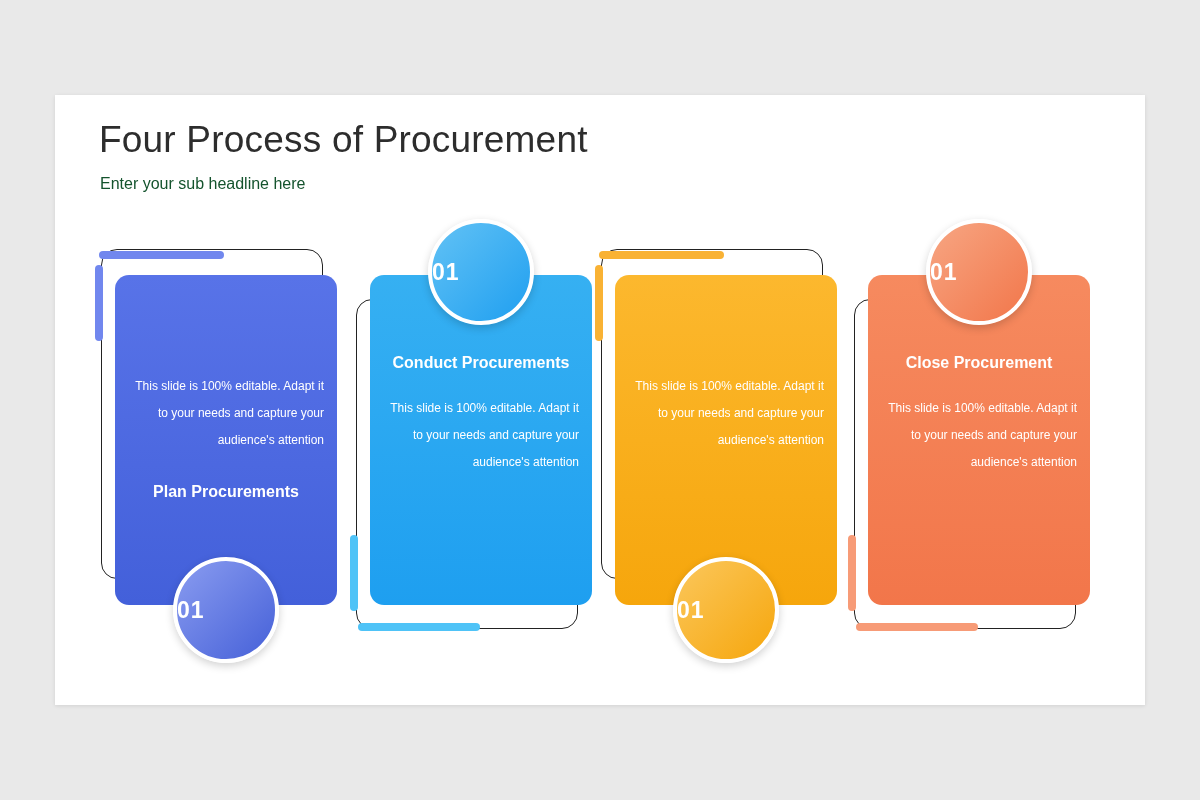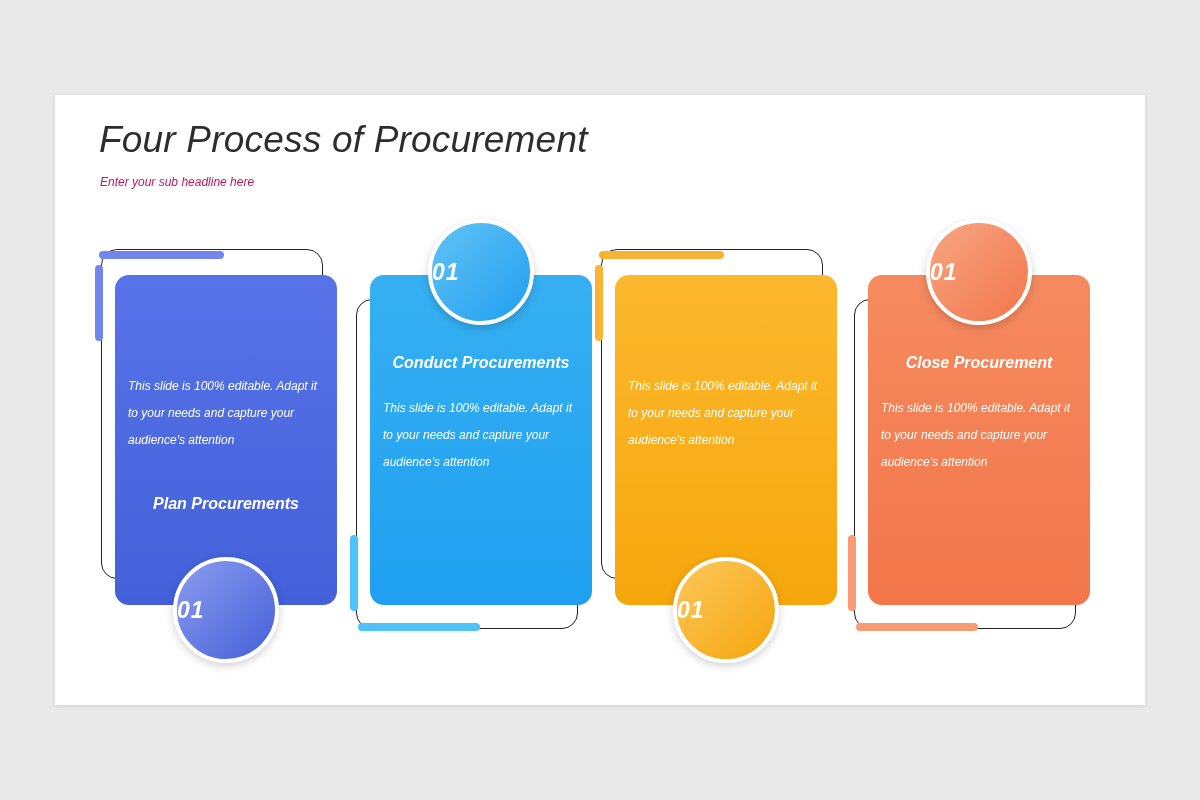--- a/index.html
+++ b/index.html
@@ -2,73 +2,73 @@
 <html><head>
 <meta charset="utf-8">
 <style>
   * { margin:0; padding:0; box-sizing:border-box; }
   html,body { width:1200px; height:800px; }
   body {
     background:#e9e9e9;
     font-family:"Liberation Sans", sans-serif;
     overflow:hidden;
   }
-  .page { position:relative; width:1200px; height:800px; background:#e9e9e9;font-style:italic; }
+  .page { position:relative; width:1200px; height:800px; background:#e9e9e9; }
   .slide {
     position:absolute; left:55px; top:95px; width:1090px; height:610px;
     background:#ffffff; box-shadow:0 1px 4px rgba(0,0,0,0.10);
   }
   .slide-title {
     position:absolute; left:44px; top:24px;
     font-size:37px; color:#2d2d2d; font-weight:500; letter-spacing:0.2px;
   }
   .slide-subtitle {
     position:absolute; left:45px; top:80px;
-    font-size:12px; color:#be185d;
+    font-size:16px; color:#14532d;
   }
 
   
   .card-group { position:absolute; top:124px; width:250px; height:500px; }
   .g1 { left:40px; }
   .g2 { left:295px; }
   .g3 { left:540px; }
   .g4 { left:793px; }
 
   .outline {
     position:absolute; width:222px; height:330px;
     border:1.6px solid #222; border-radius:16px; background:transparent;
   }
   .accent { position:absolute; border-radius:5px; background:var(--accent); }
 
   .fill {
     position:absolute; left:20px; top:56px; width:222px; height:330px;
     border-radius:14px;
     background:linear-gradient(180deg, var(--fill-top), var(--fill-bottom));
     display:flex; flex-direction:column; align-items:center;
-    text-align:left; color:#ffffff; padding:0 13px;
+    text-align:right; color:#ffffff; padding:0 13px;
   }
   .badge {
     position:absolute; left:78px; width:106px; height:106px; border-radius:50%;
     background:linear-gradient(135deg, var(--badge-top), var(--badge-bottom));
     border:4px solid #ffffff;
     box-shadow:0 3px 8px rgba(0,0,0,0.18);
     display:flex; align-items:center; justify-content:flex-start;
   }
   .num { color:#ffffff; font-weight:bold; font-size:23px; letter-spacing:1px; }
 
   .card-body-text { font-size:12px; line-height:27px; }
   .card-title-text { font-size:16px; font-weight:bold; line-height:20px; }
 
   
   .variant-a .outline  { left:6px;  top:30px; }
   .variant-a .accent-h { left:4px;  top:32px;  width:125px; height:8px; }
   .variant-a .accent-v { left:0;    top:46px;  width:8px;   height:76px; }
   .variant-a .badge    { top:338px; }
   .variant-a .fill     { padding-top:98px; }
-  .variant-a .card-title-text { margin-top:40px; }
+  .variant-a .card-title-text { margin-top:28px; }
 
   
   .variant-b .outline  { left:6px;  top:80px; }
   .variant-b .accent-v { left:0;    top:316px; width:8px;   height:76px; }
   .variant-b .accent-h { left:8px;  top:404px; width:122px; height:8px; }
   .variant-b .badge    { top:0; }
   .variant-b .fill     { padding-top:78px; }
   .variant-b .card-body-text { margin-top:22px; }
 </style>
 </head>

